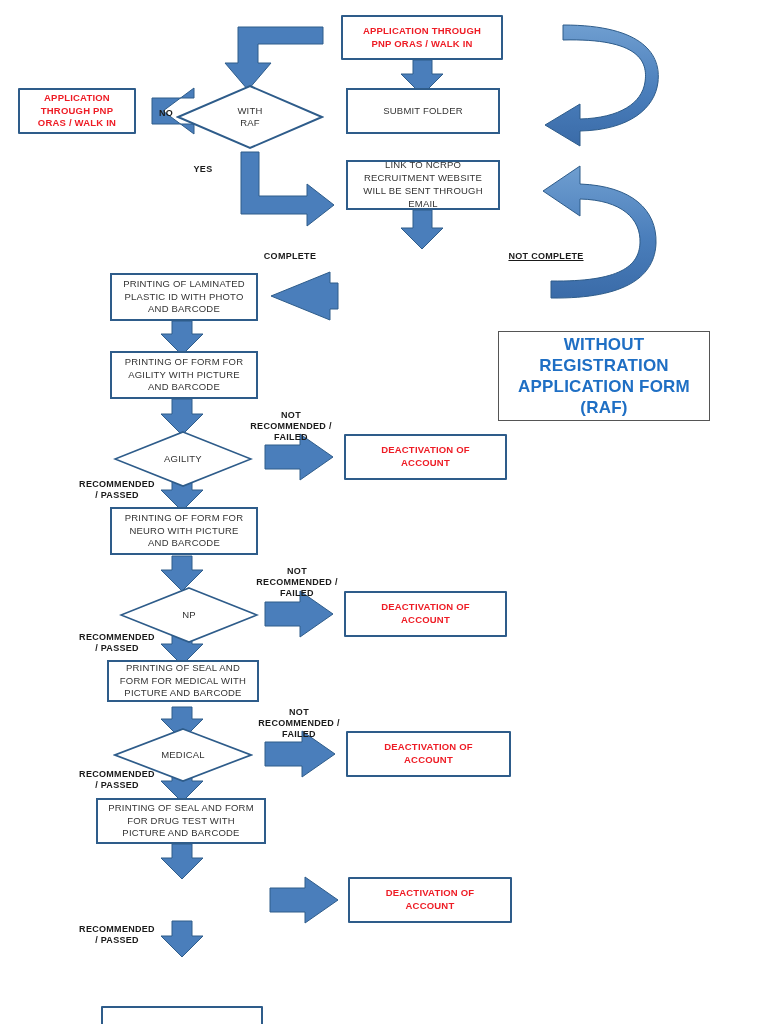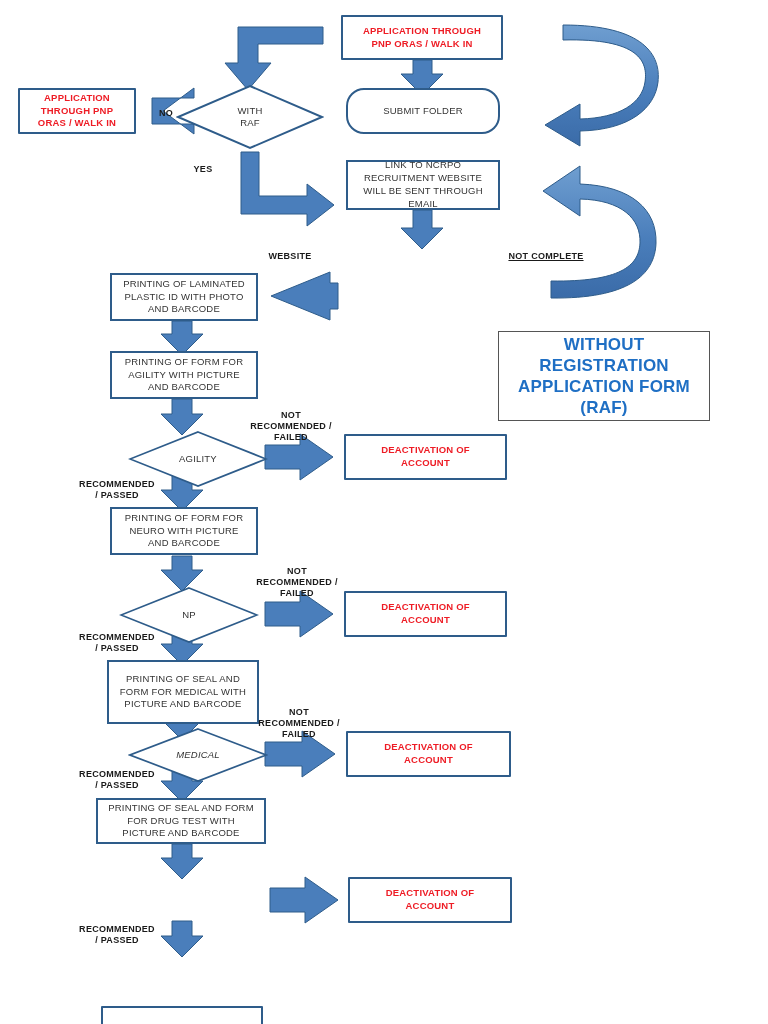--- a/index.html
+++ b/index.html
@@ -160,21 +160,21 @@
   </div>
 
   <div class="diamond" style="left:176px;top:84px;width:148px;height:66px;">
     <svg width="148" height="66">
       <polygon points="74,2 146,33 74,64 2,33" fill="#ffffff" stroke="#2e5c8a" stroke-width="2"></polygon>
     </svg>
     <div class="dlabel" style="white-space:pre-line">WITH
 RAF</div>
   </div>
 
-  <div class="node rect" style="left:346px;top:88px;width:154px;height:46px;border-radius:18px;">
+  <div class="node rect" style="left:346px;top:88px;width:154px;height:46px;">
     <span style="white-space:pre-line">SUBMIT FOLDER</span>
   </div>
 
   <div class="node rect" style="left:346px;top:160px;width:154px;height:50px;">
     <span style="white-space:pre-line">LINK TO NCRPO
 RECRUITMENT WEBSITE
 WILL BE SENT THROUGH
 EMAIL</span>
   </div>
 
@@ -191,21 +191,21 @@
 PLASTIC ID WITH PHOTO
 AND BARCODE</span>
   </div>
 
   <div class="node rect" style="left:110px;top:351px;width:148px;height:48px;">
     <span style="white-space:pre-line">PRINTING OF FORM FOR
 AGILITY WITH PICTURE
 AND BARCODE</span>
   </div>
 
-  <div class="diamond" style="left:128px;top:430px;width:140px;height:58px;">
+  <div class="diamond" style="left:113px;top:430px;width:140px;height:58px;">
     <svg width="140" height="58">
       <polygon points="70,2 138,29 70,56 2,29" fill="#ffffff" stroke="#2e5c8a" stroke-width="1.7"></polygon>
     </svg>
     <div class="dlabel" style="white-space:pre-line">AGILITY</div>
   </div>
 
   <div class="node rect rounded red" style="left:344px;top:434px;width:163px;height:46px;">
     <span style="white-space:pre-line">DEACTIVATION OF
 ACCOUNT</span>
   </div>
@@ -221,27 +221,27 @@
       <polygon points="70,2 138,29 70,56 2,29" fill="#ffffff" stroke="#2e5c8a" stroke-width="1.7"></polygon>
     </svg>
     <div class="dlabel" style="white-space:pre-line">NP</div>
   </div>
 
   <div class="node rect rounded red" style="left:344px;top:591px;width:163px;height:46px;">
     <span style="white-space:pre-line">DEACTIVATION OF
 ACCOUNT</span>
   </div>
 
-  <div class="node rect" style="left:107px;top:660px;width:152px;height:64px;">
+  <div class="node rect" style="left:107px;top:660px;width:152px;height:42px;">
     <span style="white-space:pre-line">PRINTING OF SEAL AND
 FORM FOR MEDICAL WITH
 PICTURE AND BARCODE</span>
   </div>
 
-  <div class="diamond" style="left:128px;top:727px;width:140px;height:56px;font-style:italic;">
+  <div class="diamond" style="left:113px;top:727px;width:140px;height:56px;">
     <svg width="140" height="56">
       <polygon points="70,2 138,28 70,54 2,28" fill="#ffffff" stroke="#2e5c8a" stroke-width="1.7"></polygon>
     </svg>
     <div class="dlabel" style="white-space:pre-line">MEDICAL</div>
   </div>
 
   <div class="node rect rounded red" style="left:346px;top:731px;width:165px;height:46px;">
     <span style="white-space:pre-line">DEACTIVATION OF
 ACCOUNT</span>
   </div>
@@ -257,21 +257,21 @@
     <span style="white-space:pre-line">DEACTIVATION OF
 ACCOUNT</span>
   </div>
 
   <div class="node rect rounded red" style="left:101px;top:1006px;width:162px;height:42px;">
     <span style="white-space:pre-line">FOR INTERVIEW</span>
   </div>
 
   <div class="lbl" style="left:141px;top:76px;width:50px;margin-top:32px;">NO</div>
   <div class="lbl" style="left:178px;top:164px;width:50px;">YES</div>
-  <div class="lbl" style="left:238px;top:251px;width:104px;">WEBSITE</div>
+  <div class="lbl" style="left:238px;top:251px;width:104px;">COMPLETE</div>
   <div class="lbl" style="left:486px;top:251px;width:120px;text-decoration:underline;">NOT COMPLETE</div>
 
   <div class="lbl" style="left:232px;top:410px;width:118px;">NOT
 RECOMMENDED /
 FAILED</div>
   <div class="lbl" style="left:62px;top:479px;width:110px;">RECOMMENDED
 / PASSED</div>
 
   <div class="lbl" style="left:238px;top:566px;width:118px;">NOT
 RECOMMENDED /

